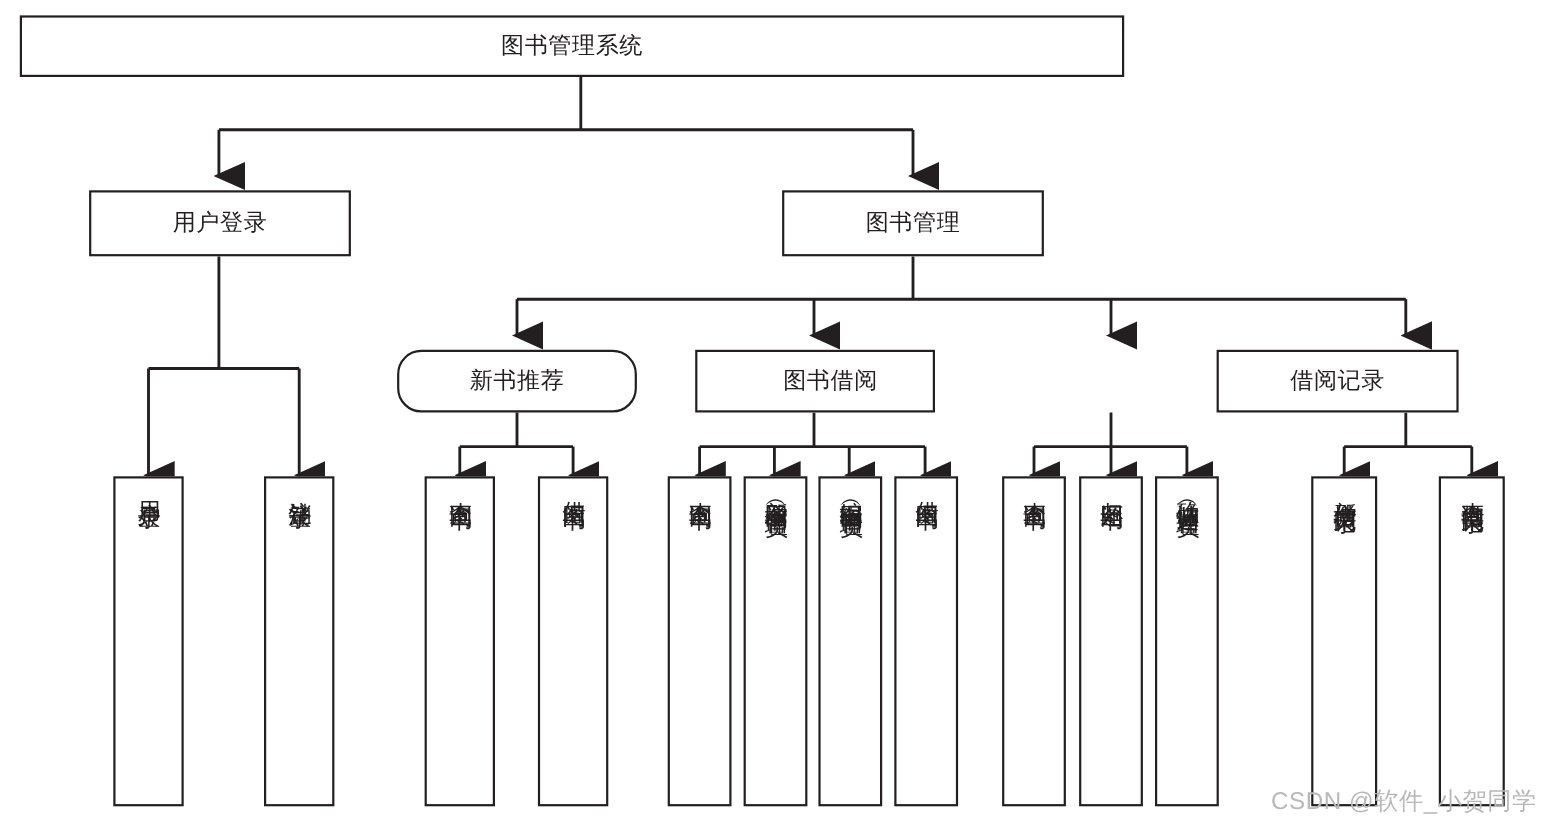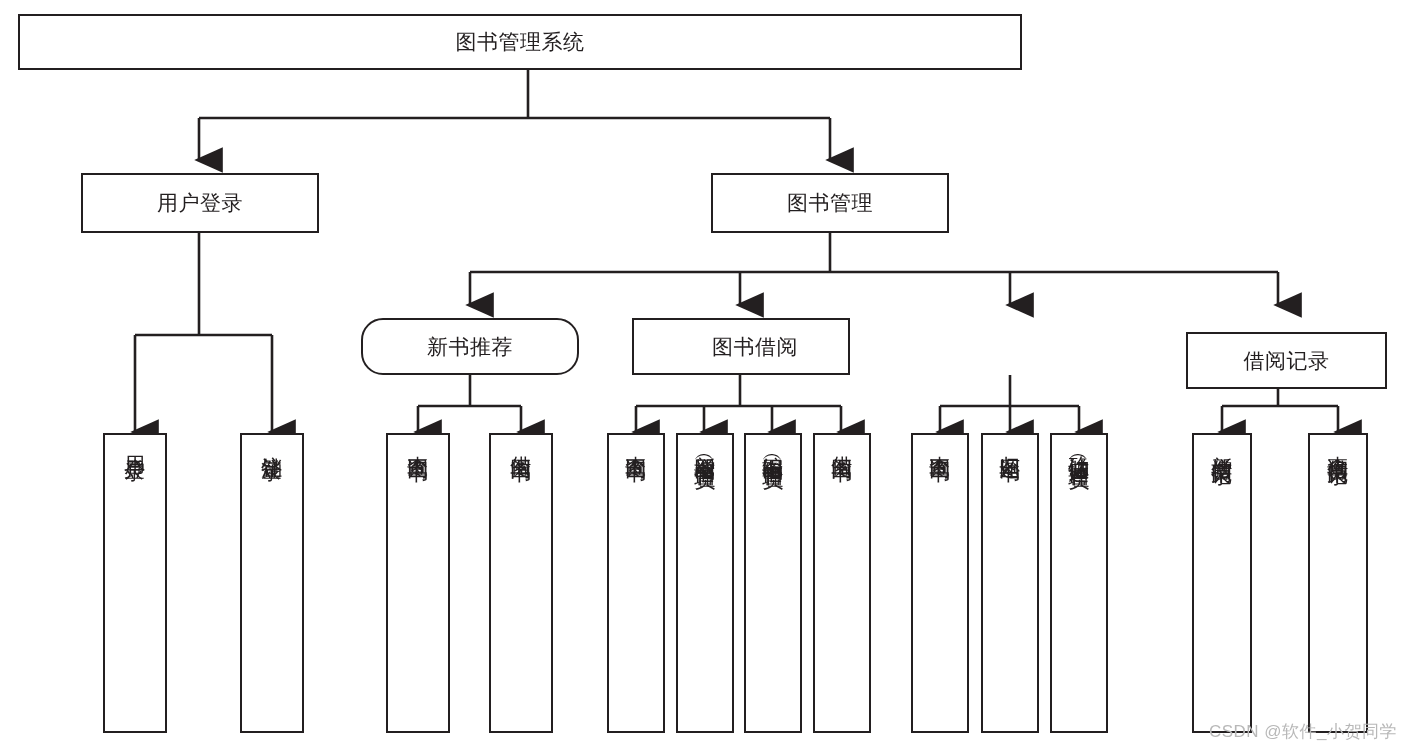--- a/index.html
+++ b/index.html
@@ -58,21 +58,21 @@
     writing-mode: vertical-rl;
     text-orientation: upright;
     font-size: 21px;
     letter-spacing: 2px;
     padding-top: 4px;
   }
   .watermark {
     position: absolute;
     right: 8px;
     bottom: 4px;
-    font-size: 17px;
+    font-size: 22px;
     color: #b8b8b8;
     letter-spacing: 0.5px;
     white-space: nowrap;
   }
 </style>
 </head>
 <body>
 
 <div id="canvas">
 
@@ -136,21 +136,21 @@
   <div class="node h" style="left:711px; top:173px; width:238px; height:60px;justify-content:center;">
     <span class="lbl">图书管理</span>
   </div>
 
   <div class="node h" style="left:361px; top:318px; width:218px; height:57px;border-radius:22px;">
     <span class="lbl">新书推荐</span>
   </div>
   <div class="node h" style="left:632px; top:318px; width:218px; height:57px;padding-left:28px;">
     <span class="lbl">图书借阅</span>
   </div>
-  <div class="node h" style="left:1186px; top:318px; width:201px; height:57px;margin-top:14px;">
+  <div class="node h" style="left:1106px; top:318px; width:220px; height:57px;">
     <span class="lbl">借阅记录</span>
   </div>
 
   <div class="node v" style="left:103px; top:433px; width:64px; height:300px;">
     <span class="lbl">用户登录</span>
   </div>
   <div class="node v" style="left:240px; top:433px; width:64px; height:300px;">
     <span class="lbl">注销登录</span>
   </div>
 

